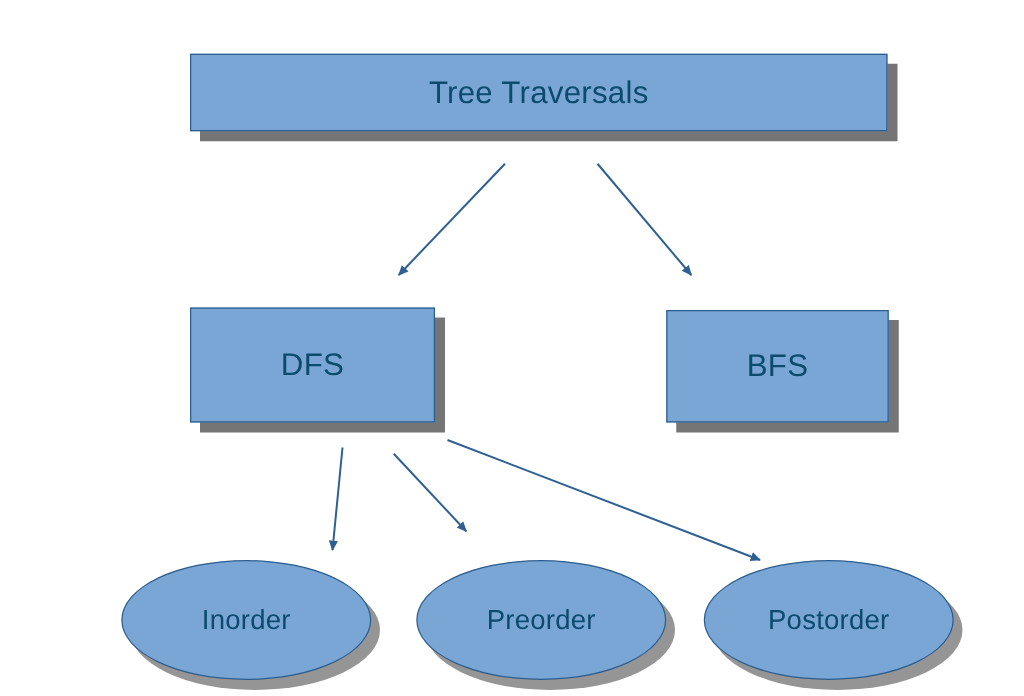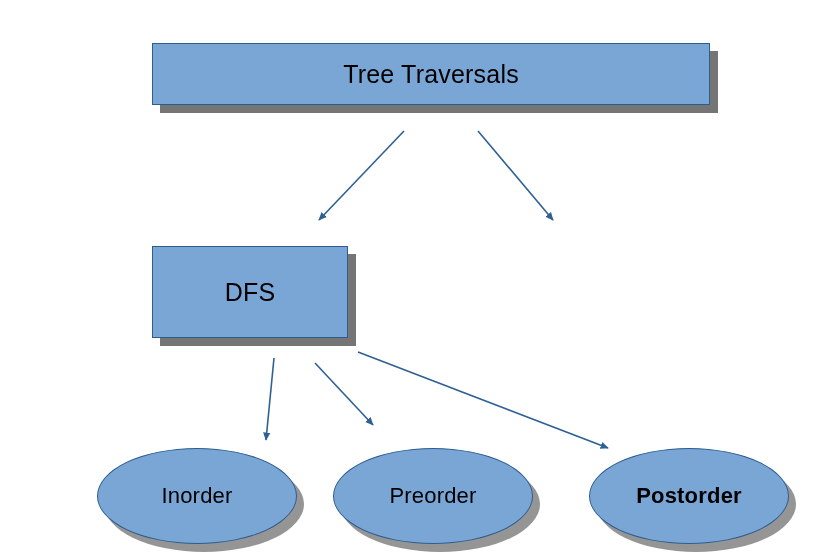--- a/index.html
+++ b/index.html
@@ -16,21 +16,21 @@
     height: 557px;
     background: #ffffff;
     overflow: hidden;
   }
   .node {
     position: absolute;
     box-sizing: border-box;
     display: flex;
     align-items: center;
     justify-content: center;
-    color: #000000;
+    color: #0c4a6e;
     background: #7aa6d6;
     border: 1px solid #2c5d8f;
   }
   .node.rect {
     box-shadow: 8px 8px 0 0 rgba(110,110,110,0.95);
   }
   .node.ellipse {
     border-radius: 50%;
     box-shadow: 7px 8px 0 0 rgba(130,130,130,0.85);
   }
@@ -74,26 +74,29 @@
   </svg>
 
   <div class="node rect" style="left: 152px; top: 43px; width: 558px; height: 62px; background: rgb(122, 166, 214); border-color: rgb(44, 93, 143);">
     <span class="node-label">Tree Traversals</span>
   </div>
 
   <div class="node rect" style="left: 152px; top: 246px; width: 196px; height: 92px; background: rgb(122, 166, 214); border-color: rgb(44, 93, 143);">
     <span class="node-label">DFS</span>
   </div>
 
+  <div class="node rect" style="left: 533px; top: 248px; width: 178px; height: 90px; background: rgb(122, 166, 214); border-color: rgb(44, 93, 143);">
+    <span class="node-label">BFS</span>
+  </div>
 
   <div class="node ellipse" style="left: 97px; top: 448px; width: 200px; height: 96px; background: rgb(122, 166, 214); border-color: rgb(44, 93, 143);">
     <span class="node-label">Inorder</span>
   </div>
 
   <div class="node ellipse" style="left: 333px; top: 448px; width: 200px; height: 96px; background: rgb(122, 166, 214); border-color: rgb(44, 93, 143);">
     <span class="node-label">Preorder</span>
   </div>
 
-  <div class="node ellipse" style="left: 589px; top: 448px; width: 200px; height: 96px; background: rgb(122, 166, 214); border-color: rgb(44, 93, 143); font-weight: bold;">
+  <div class="node ellipse" style="left: 563px; top: 448px; width: 200px; height: 96px; background: rgb(122, 166, 214); border-color: rgb(44, 93, 143);">
     <span class="node-label">Postorder</span>
   </div>
 
 </div>
 
 </body></html>

